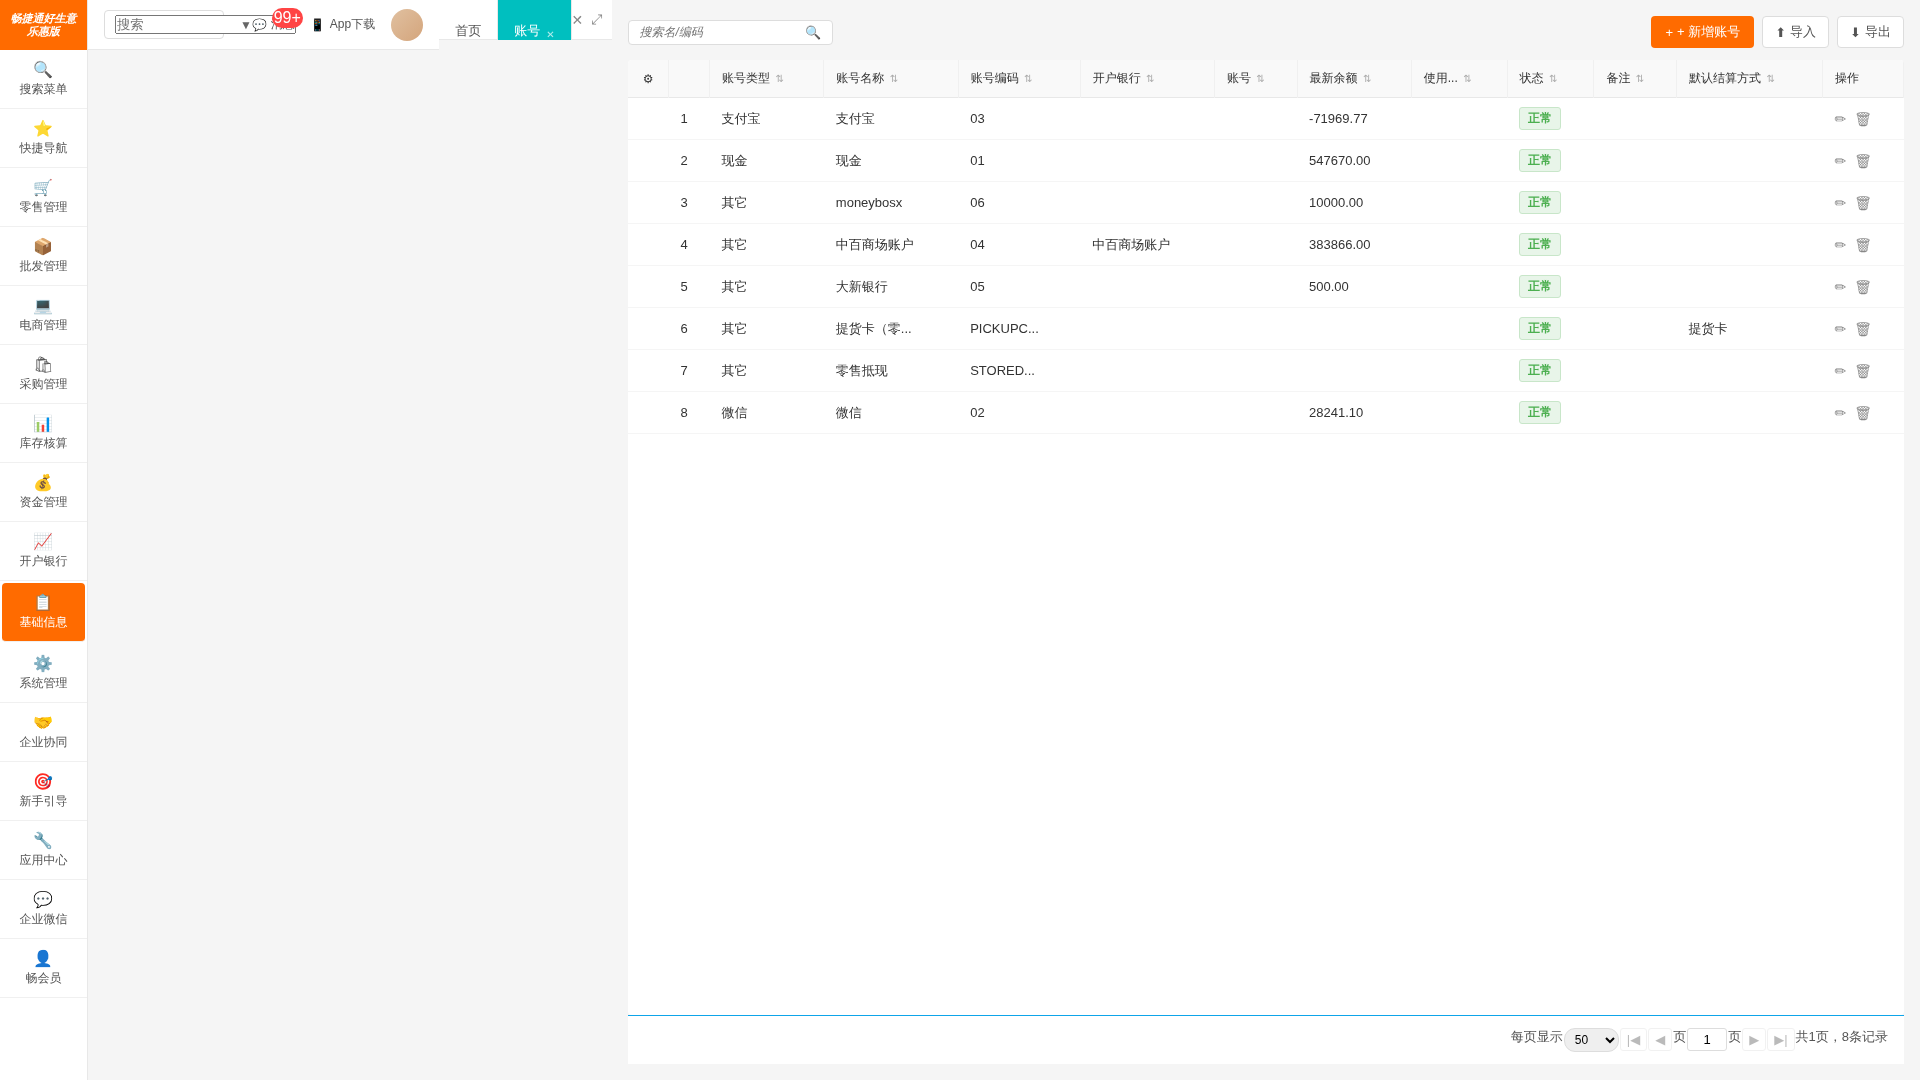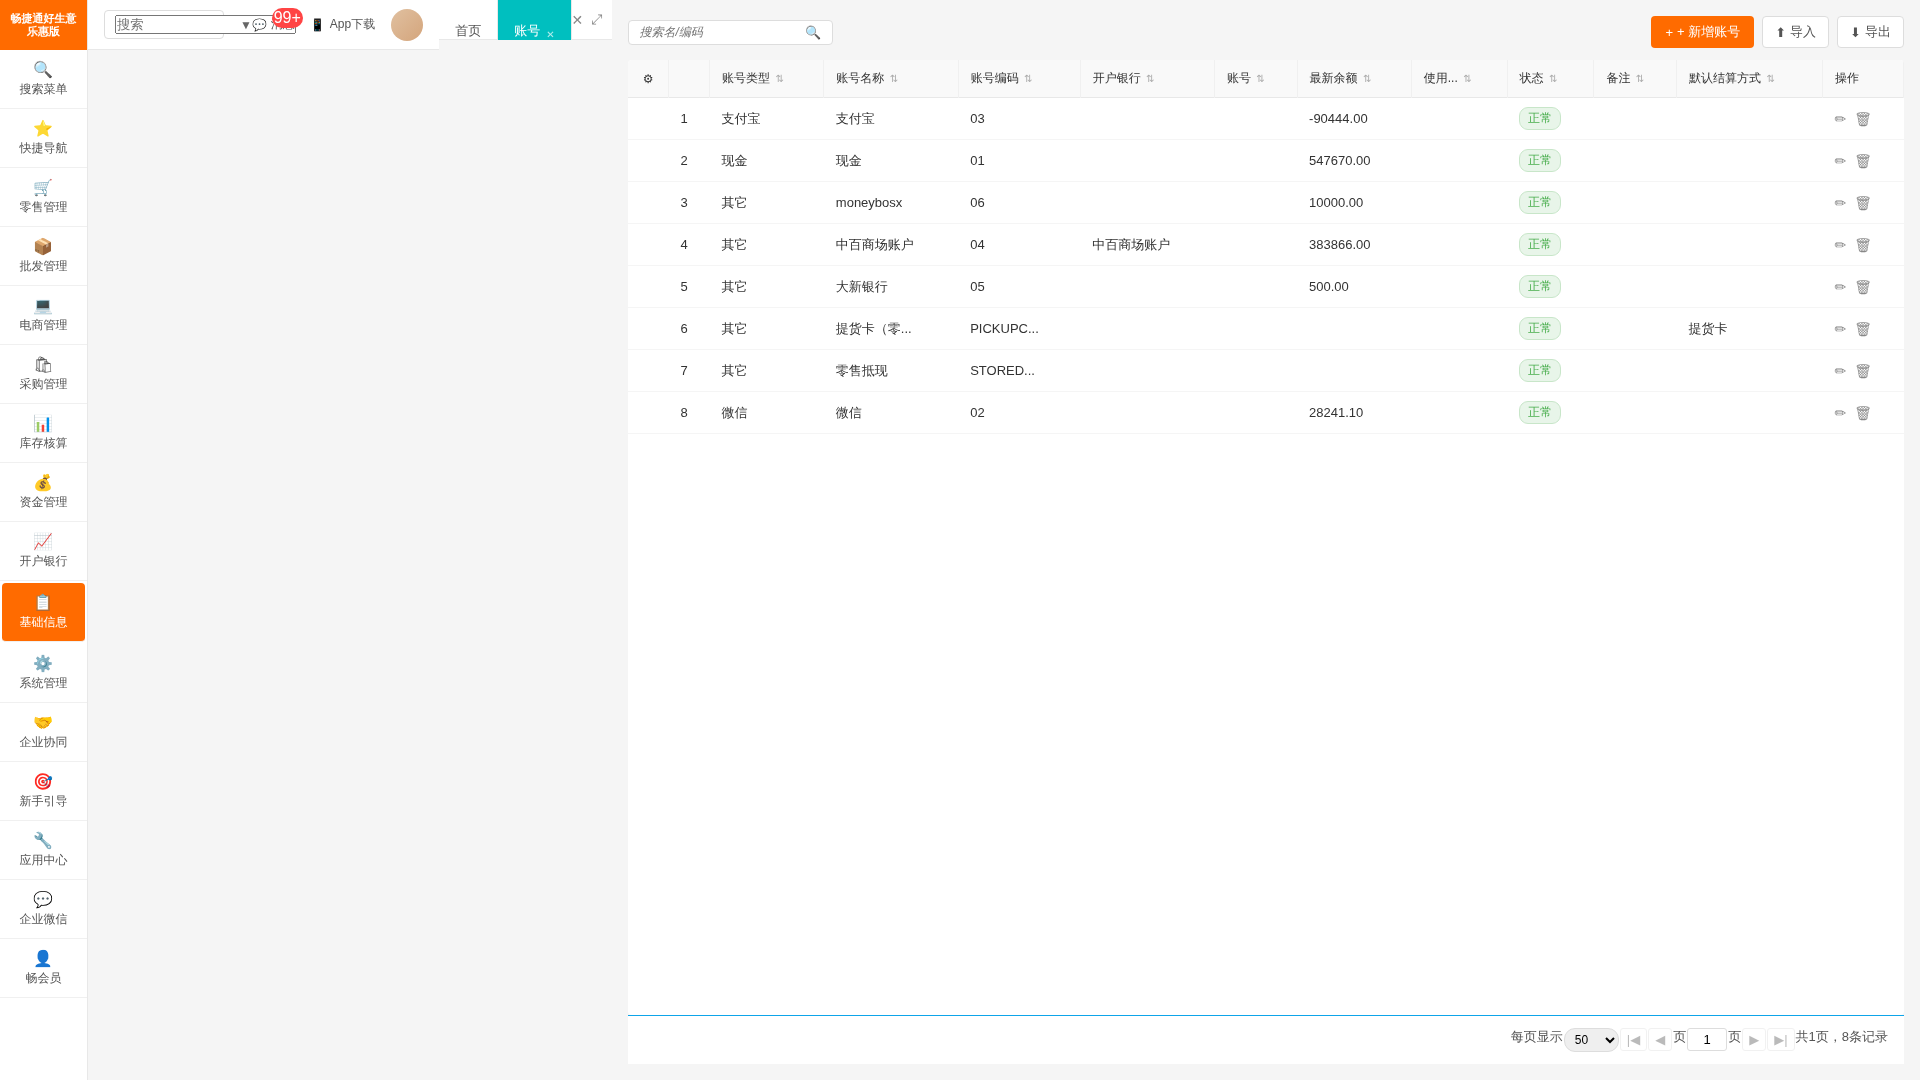--- a/index.html
+++ b/index.html
@@ -22,20 +22,21 @@
       align-items: center;
       justify-content: center;
       padding: 6px;
     }
     .sidebar-logo-text {
       color: #fff;
       font-size: 11px;
       font-weight: bold;
       line-height: 1.2;
       text-align: center;
+      font-style: italic;
     }
     .sidebar-item {
       padding: 10px 4px;
       text-align: center;
       cursor: pointer;
       color: #555;
       font-size: 12px;
       border-bottom: 1px solid #f0f0f0;
     }
     .sidebar-item.active { background: #ff6b00; color: #fff; border-radius: 4px; margin: 2px; }
@@ -250,23 +251,24 @@
       font-size: 13px;
       color: #333;
       vertical-align: middle;
     }
     tbody td:first-child { text-align: center; color: #666; font-size: 12px; }
     .status-badge {
       display: inline-block;
       background: #e8f5e9;
       color: #4caf50;
       border: 1px solid #c8e6c9;
-      border-radius: 9px;
+      border-radius: 3px;
       padding: 2px 8px;
       font-size: 12px;
+      font-weight: bold;
     }
     .action-btns {
       display: flex;
       gap: 8px;
     }
     .action-btn {
       cursor: pointer;
       color: #888;
       font-size: 14px;
     }
@@ -468,21 +470,21 @@
         </thead>
         <tbody id="table-body">
         <tr>
     <td></td>
     <td>1</td>
     <td>支付宝</td>
     <td>支付宝</td>
     <td>03</td>
     <td></td>
     <td></td>
-    <td>-90444.00</td>
+    <td>-71969.77</td>
     <td></td>
     <td><span class="status-badge">正常</span></td>
     <td></td>
     <td></td>
     <td>
       <div class="action-btns">
         <span class="action-btn" title="编辑">✏</span>
         <span class="action-btn" title="删除">🗑</span>
       </div>
     </td>

